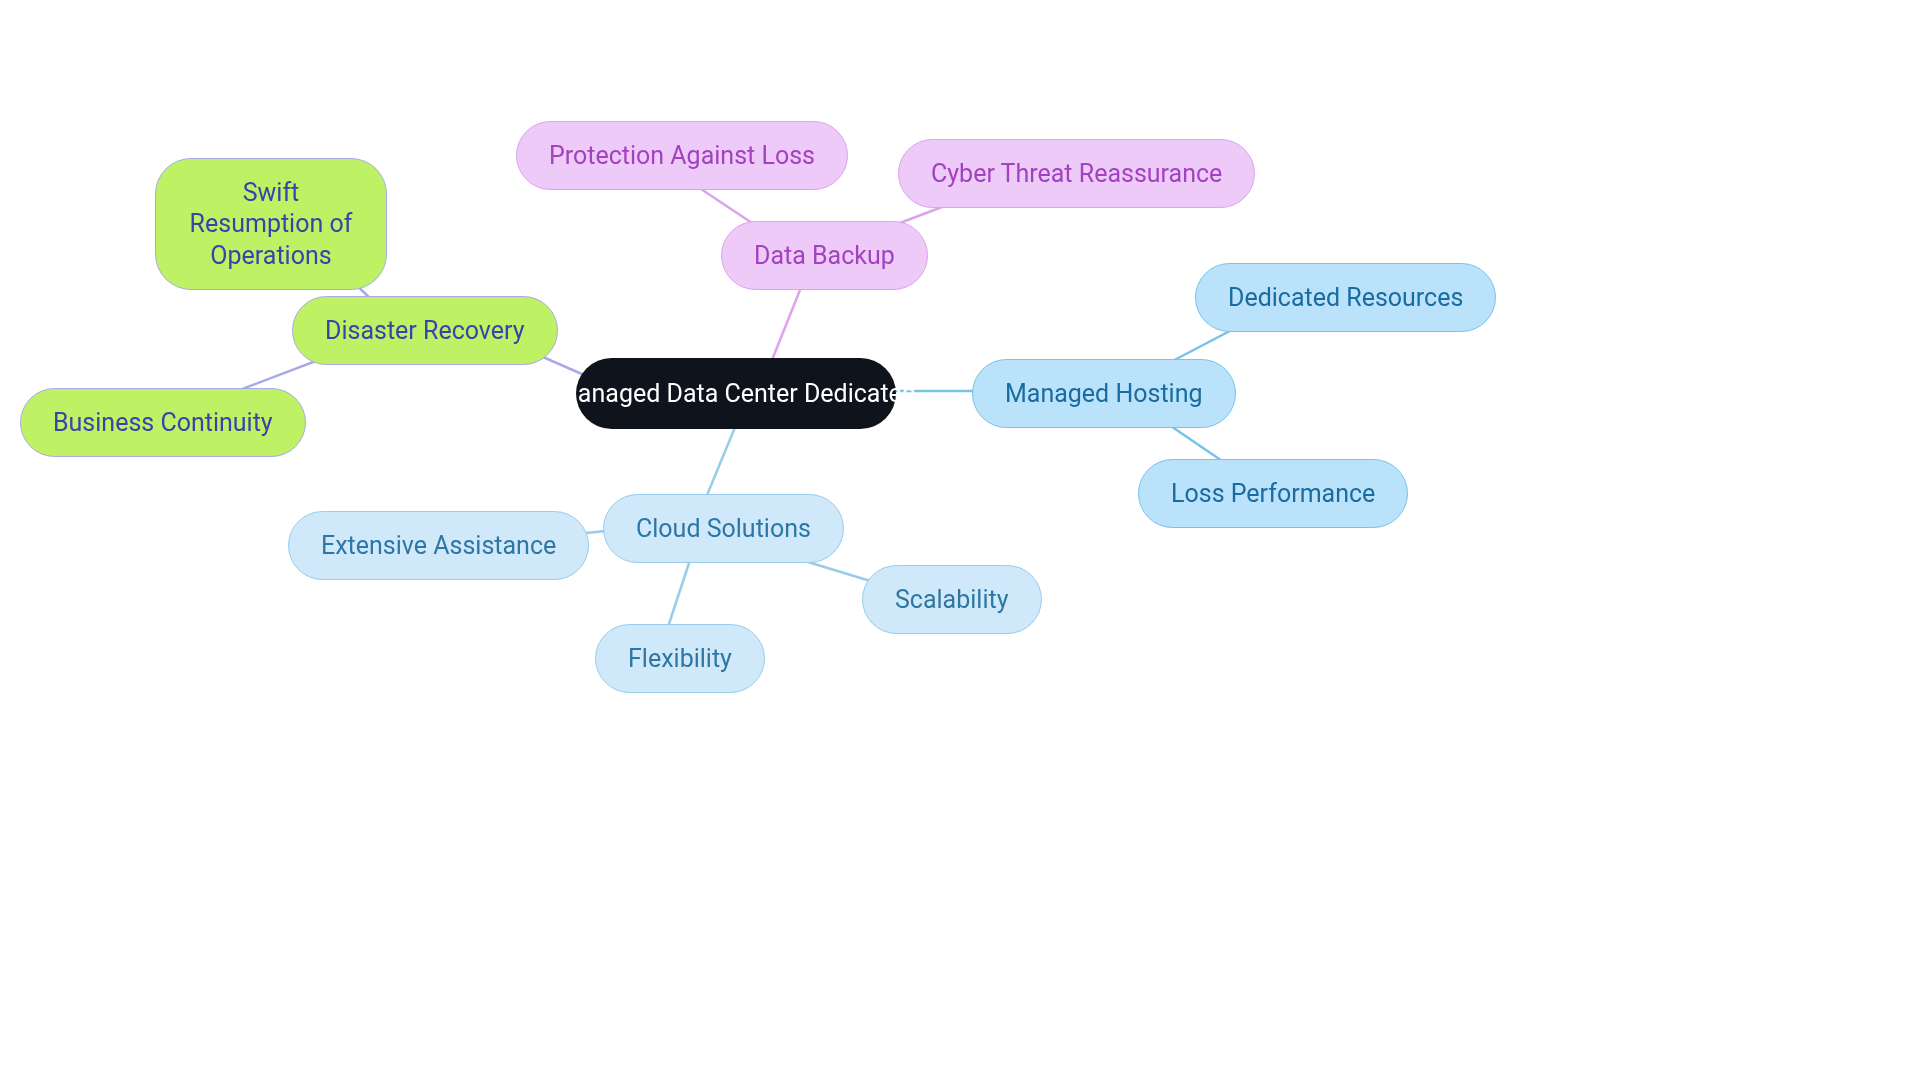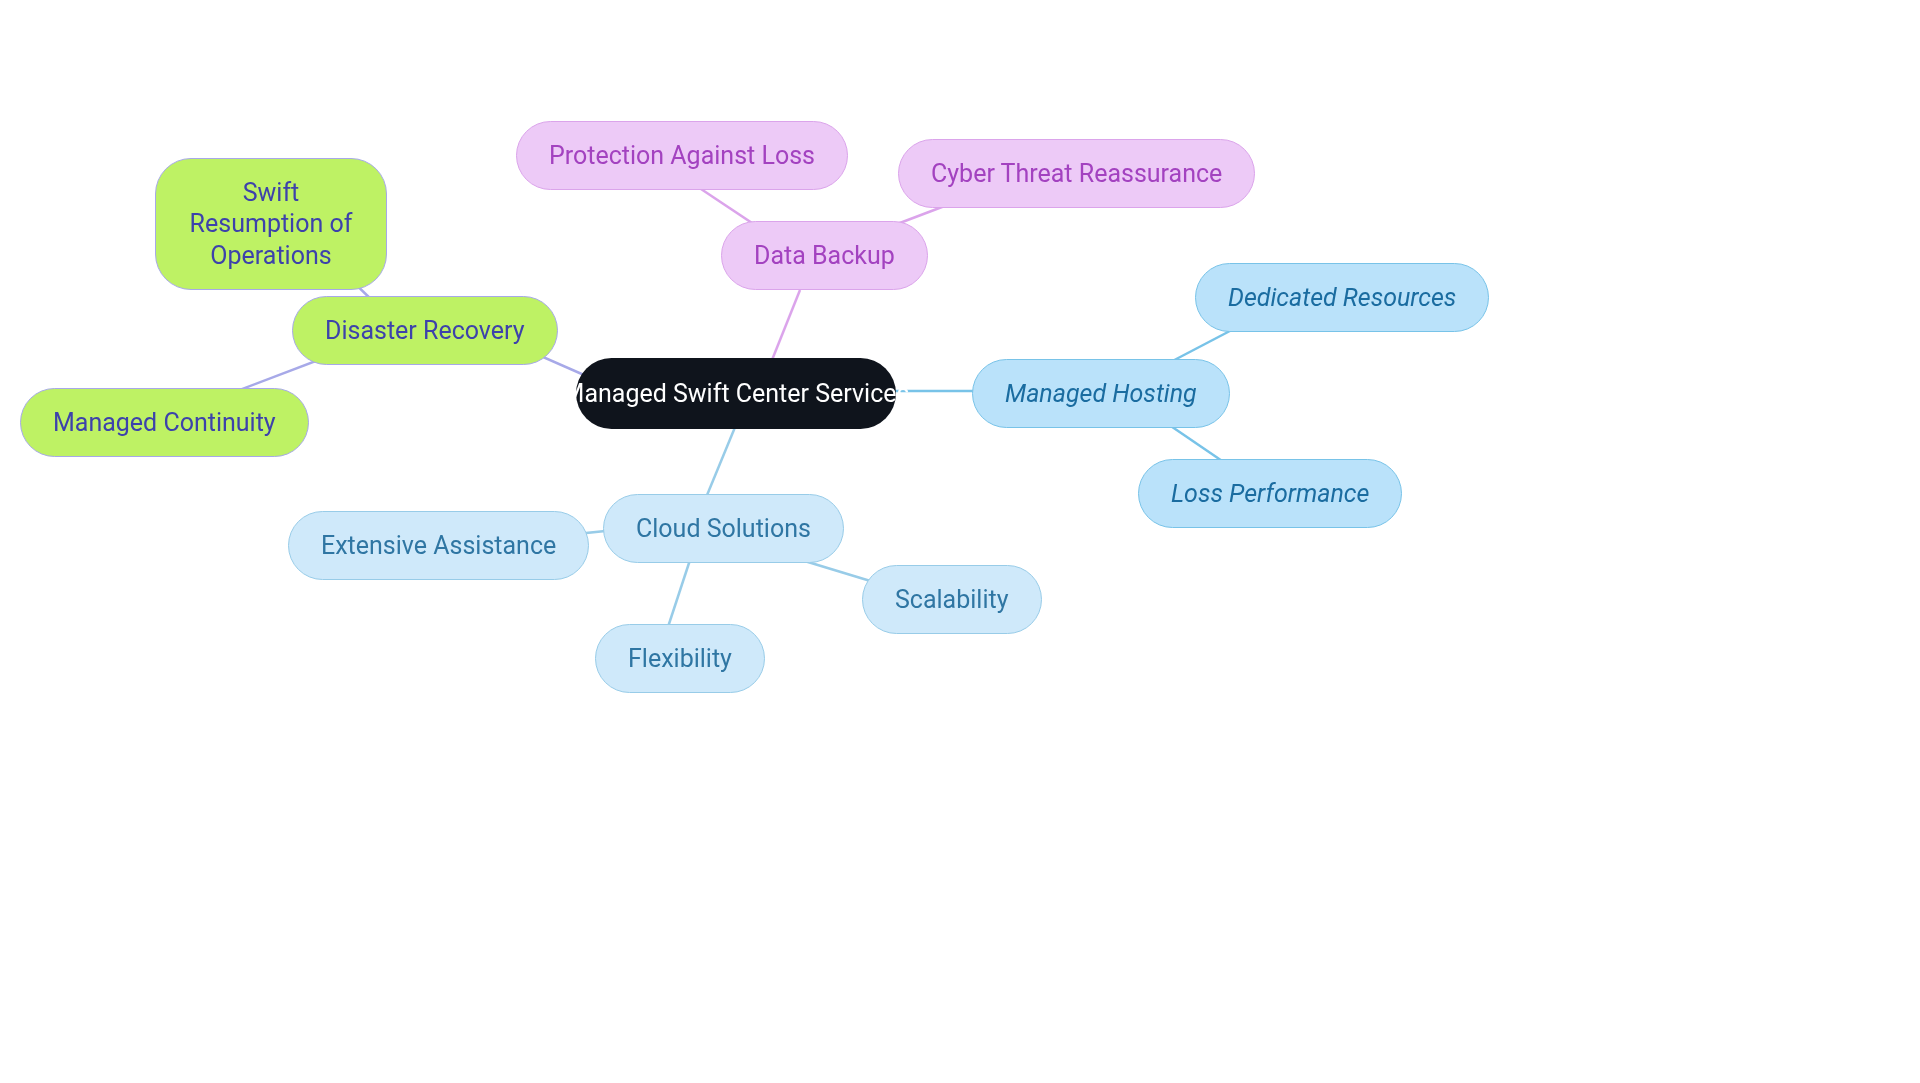--- a/index.html
+++ b/index.html
@@ -35,21 +35,20 @@
     background: #0f141c;
     color: #ffffff;
     border: none;
     font-size: 25px;
     padding: 20px 34px;
   }
   .node.blue {
     background: #bae2fa;
     border: 1.5px solid #78c3e8;
     color: #1a6ca0;
-    font-style: italic;
   }
   .node.lightblue {
     background: #cfe9fa;
     border: 1.5px solid #98cce8;
     color: #2f76a3;
   }
   .node.purple {
     background: #bef264;
     border: 1.5px solid #a7a9e8;
     color: #3d42ab;
@@ -86,21 +85,21 @@
   <line x1="350" y1="348" x2="200" y2="405" stroke="#a7a9e8" stroke-width="2.5"></line>
 
   <line x1="770" y1="365" x2="800" y2="290" stroke="#dba4eb" stroke-width="2.5"></line>
 
   <line x1="770" y1="235" x2="680" y2="175" stroke="#dba4eb" stroke-width="2.5"></line>
 
   <line x1="855" y1="240" x2="1000" y2="185" stroke="#dba4eb" stroke-width="2.5"></line>
 </svg>
 
 <div class="node root" style="left:576px; top:358px; width:320px;">
-  <span>Managed Swift Center Services</span>
+  <span>Managed Data Center Dedicated</span>
 </div>
 
 <div class="node blue" style="left:972px; top:359px;">
   <span>Managed Hosting</span>
 </div>
 <div class="node blue" style="left:1195px; top:263px;">
   <span>Dedicated Resources</span>
 </div>
 <div class="node blue" style="left:1138px; top:459px;">
   <span>Loss Performance</span>
@@ -119,21 +118,21 @@
   <span>Scalability</span>
 </div>
 
 <div class="node purple" style="left:292px; top:296px;align-items:center;">
   <span>Disaster Recovery</span>
 </div>
 <div class="node purple multiline" style="left:155px; top:158px; width:232px;">
   <span>Swift Resumption of Operations</span>
 </div>
 <div class="node purple" style="left:20px; top:388px;">
-  <span>Managed Continuity</span>
+  <span>Business Continuity</span>
 </div>
 
 <div class="node pink" style="left:721px; top:221px;">
   <span>Data Backup</span>
 </div>
 <div class="node pink" style="left:516px; top:121px;">
   <span>Protection Against Loss</span>
 </div>
 <div class="node pink" style="left:898px; top:139px;">
   <span>Cyber Threat Reassurance</span>

